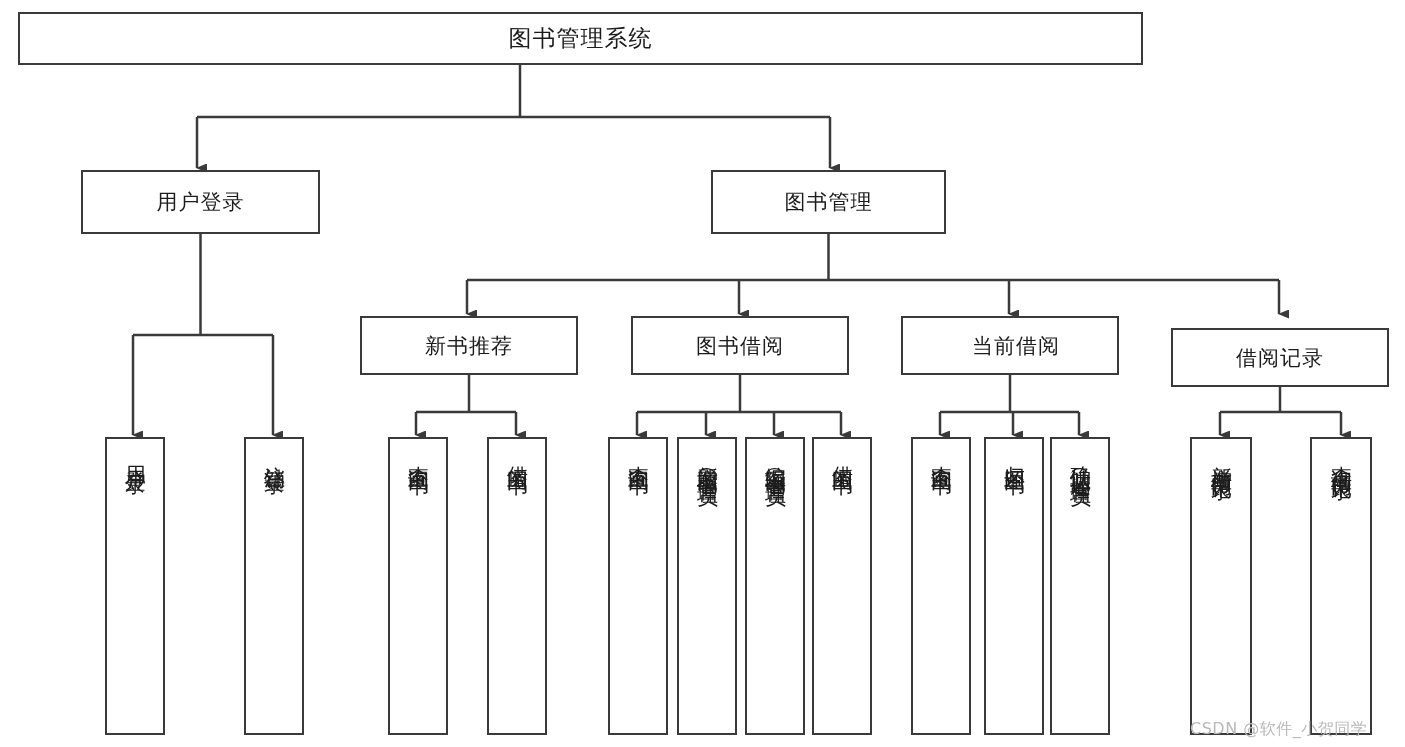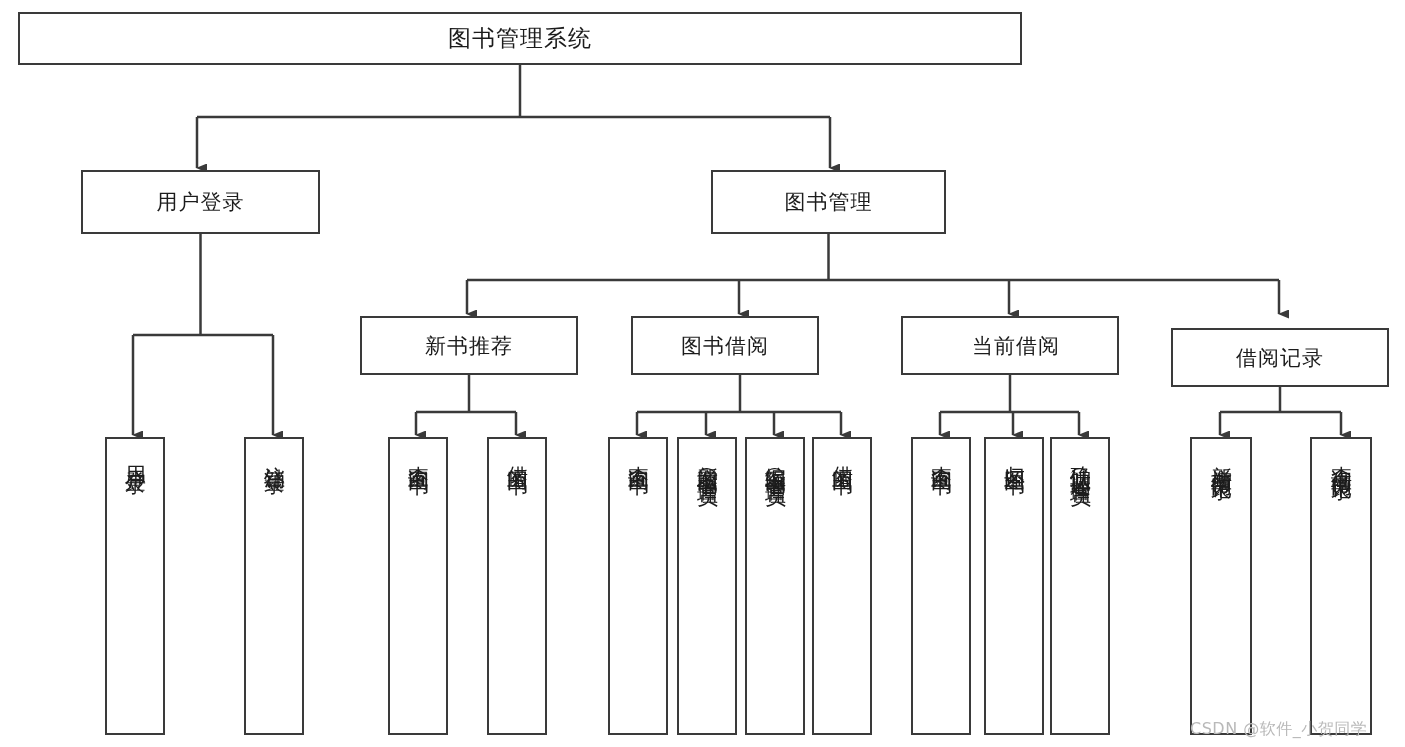--- a/index.html
+++ b/index.html
@@ -106,33 +106,33 @@
         <polyline points="1013,412 1013,435" marker-end="url(#arrowhead)"></polyline>
         <polyline points="1079,412 1079,435" marker-end="url(#arrowhead)"></polyline>
         <polyline points="1280,375 1280,412"></polyline>
         <polyline points="1220,412 1341,412"></polyline>
         <polyline points="1220,412 1220,435" marker-end="url(#arrowhead)"></polyline>
         <polyline points="1341,412 1341,435" marker-end="url(#arrowhead)"></polyline>
       </g>
   </svg>
 
   <div id="nodes-layer">
-      <div class="node root" style="left: 18px; top: 12px; width: 1004px; height: 53px;">
+      <div class="node root" style="left: 18px; top: 12px; width: 1125px; height: 53px;">
         <span>图书管理系统</span>
       </div>
       <div class="node branch" style="left: 81px; top: 170px; width: 239px; height: 64px;">
         <span>用户登录</span>
       </div>
       <div class="node branch" style="left: 711px; top: 170px; width: 235px; height: 64px; justify-content: center;">
         <span>图书管理</span>
       </div>
       <div class="node branch" style="left: 360px; top: 316px; width: 218px; height: 59px;">
         <span>新书推荐</span>
       </div>
-      <div class="node branch" style="left: 631px; top: 316px; width: 188px; height: 59px; font-family: Liberation Mono, monospace;">
+      <div class="node branch" style="left: 631px; top: 316px; width: 218px; height: 59px; font-family: Liberation Mono, monospace;">
         <span>图书借阅</span>
       </div>
       <div class="node branch" style="left: 901px; top: 316px; width: 218px; height: 59px; padding-left: 12px;">
         <span>当前借阅</span>
       </div>
       <div class="node branch" style="left: 1171px; top: 316px; width: 218px; height: 59px; margin-top: 12px;">
         <span>借阅记录</span>
       </div>
       <div class="node leaf" style="left: 105px; top: 437px; width: 60px; height: 298px;">
         <span class="vtext">用户登录</span>

